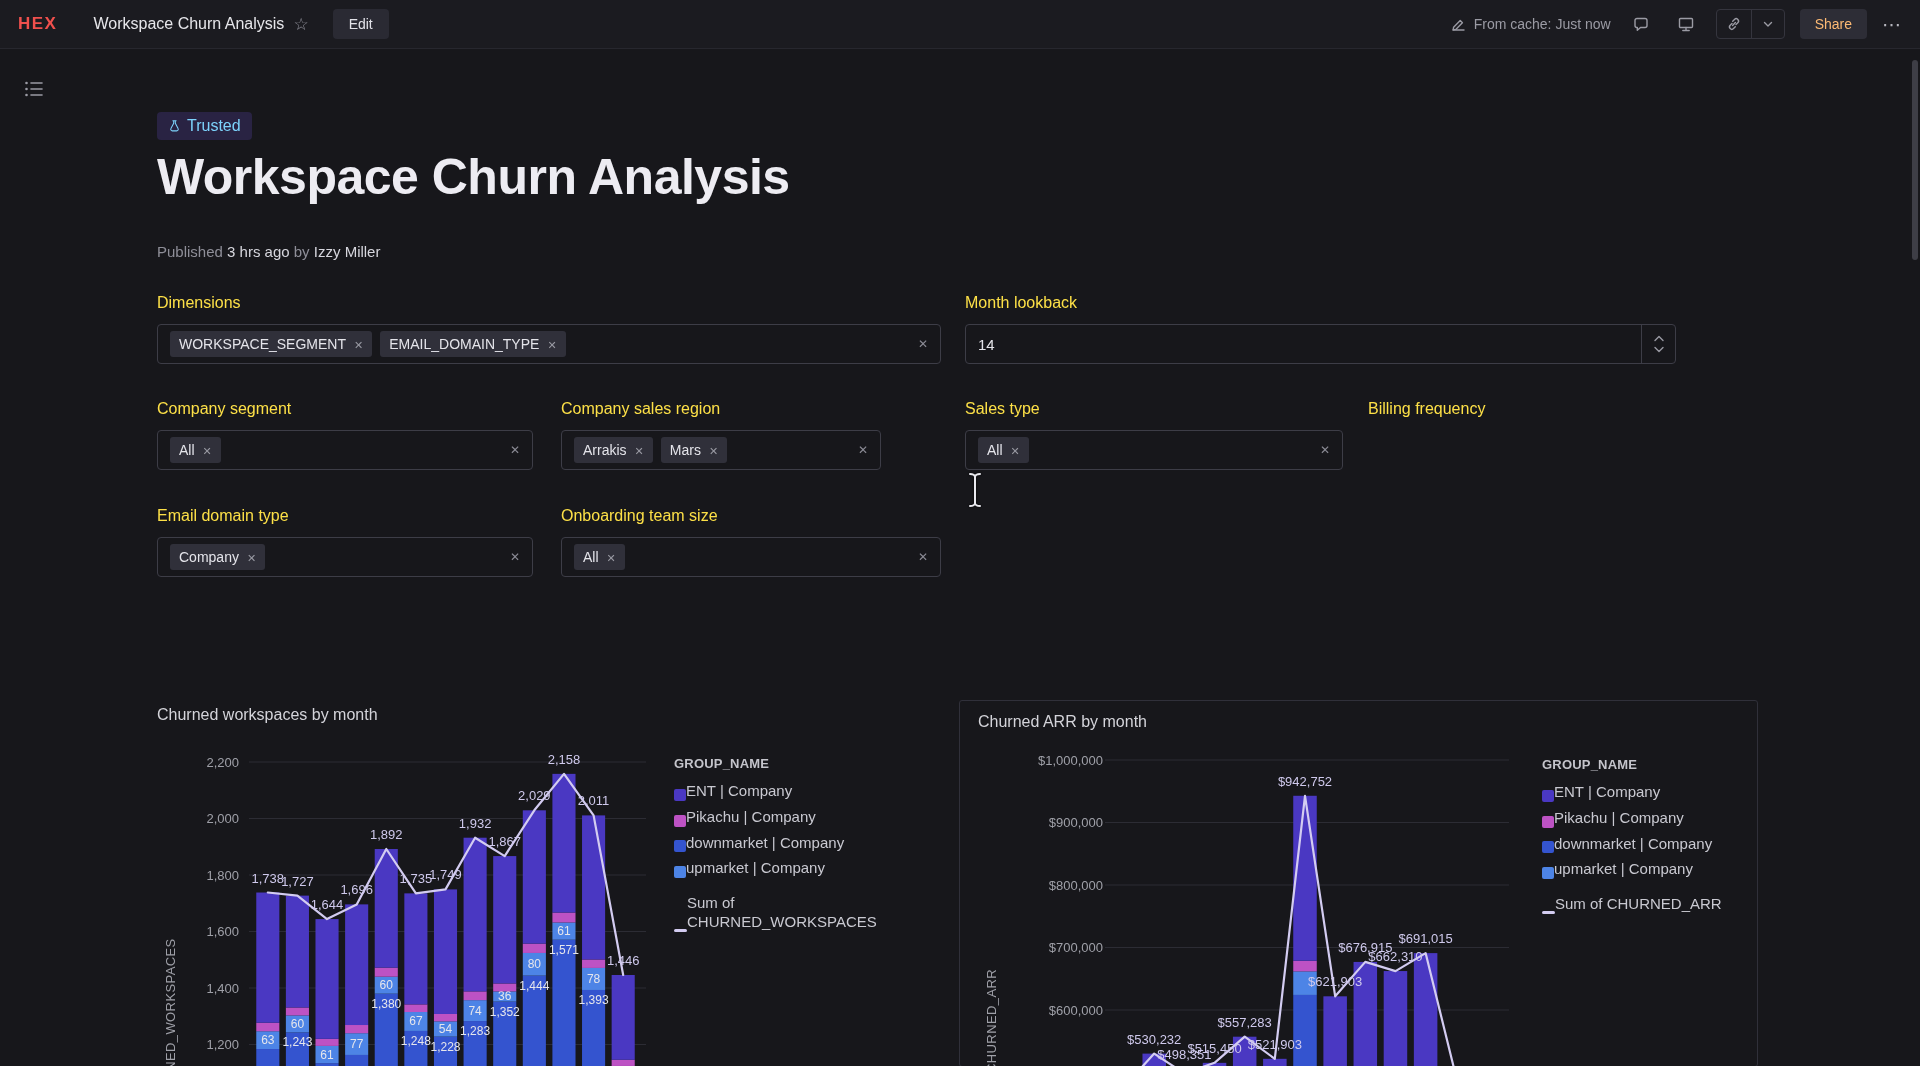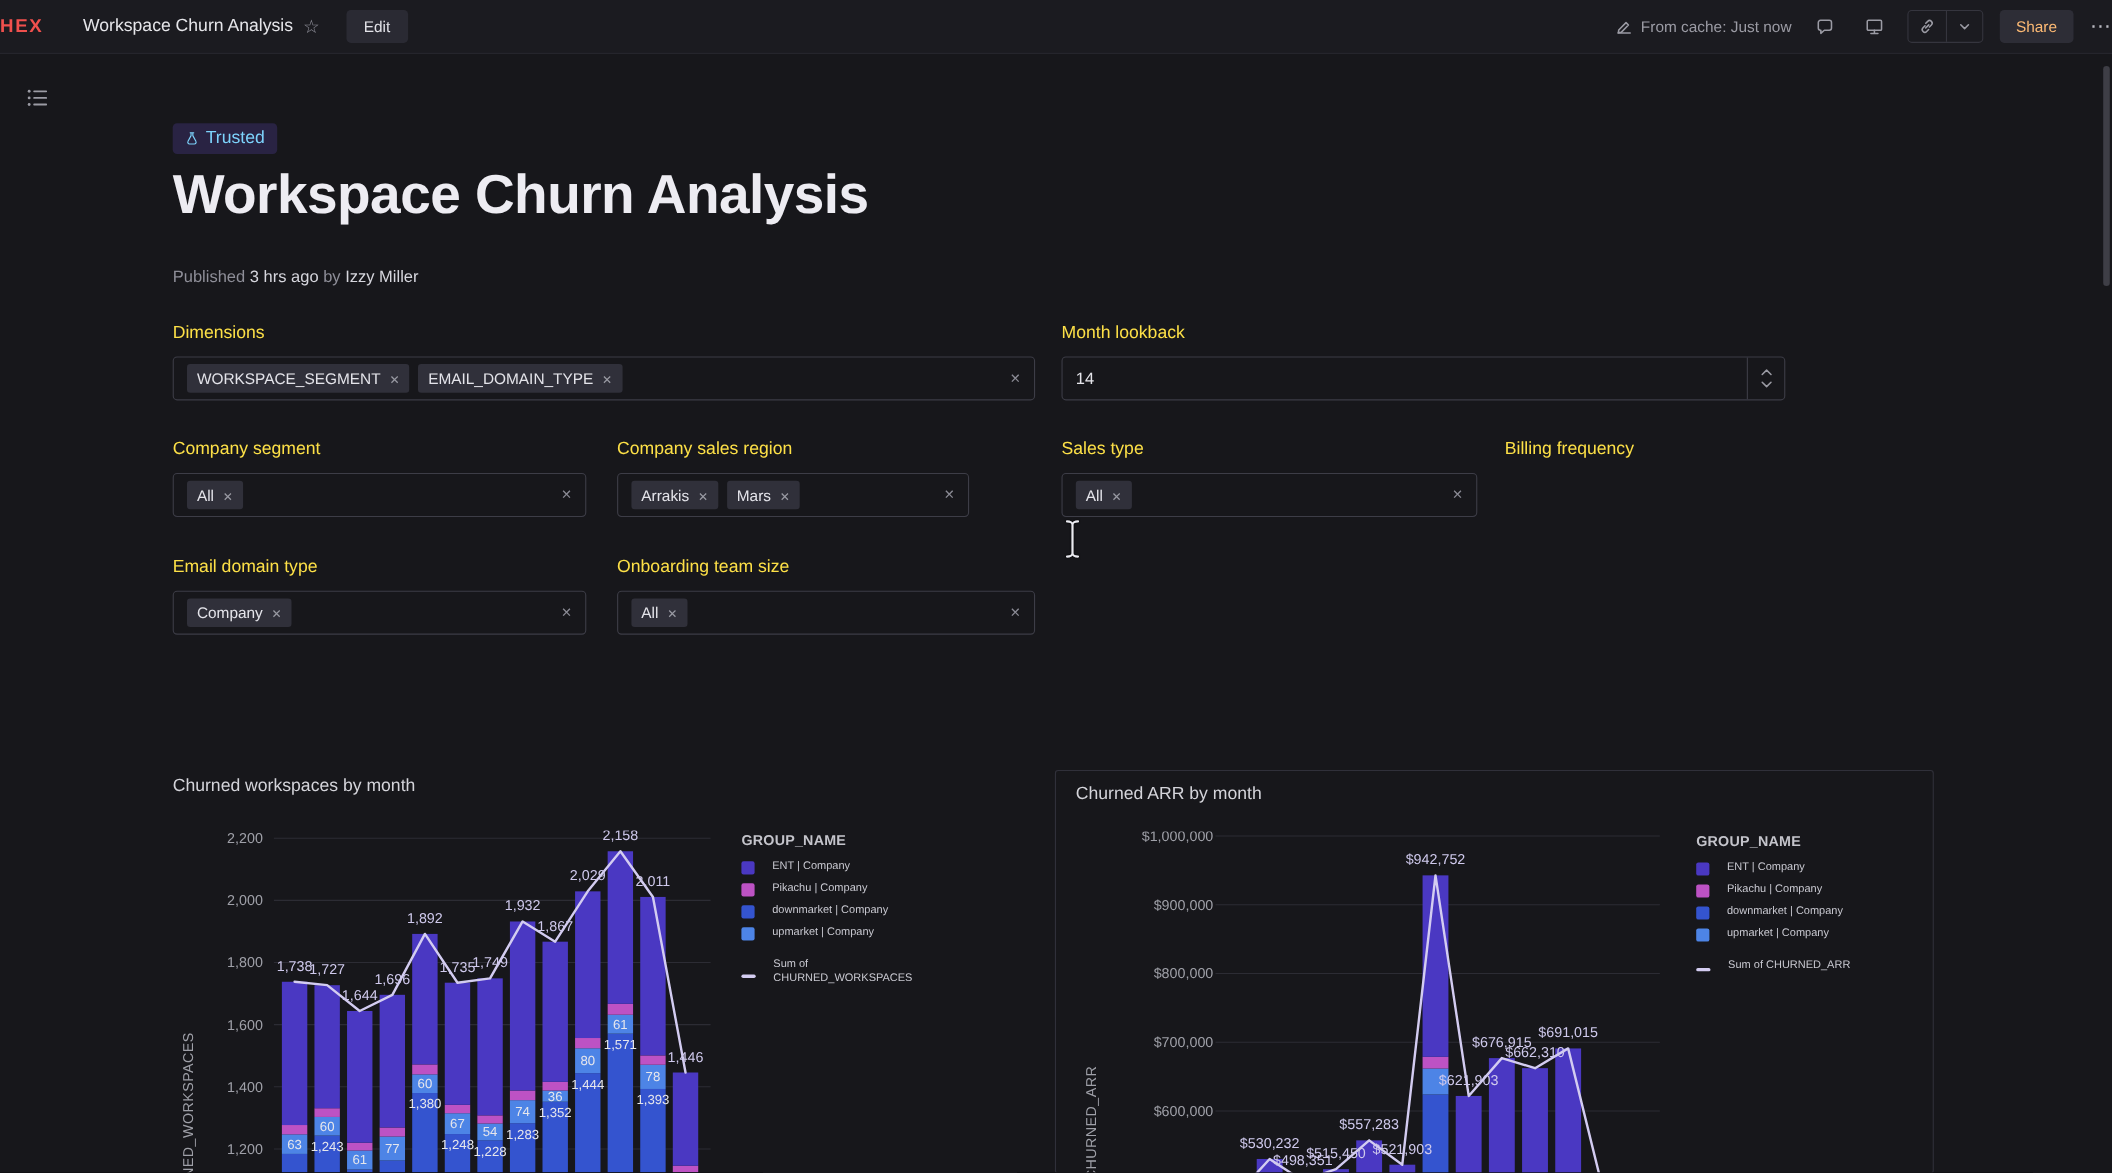--- a/index.html
+++ b/index.html
@@ -1,21 +1,21 @@
 <!DOCTYPE html>
 <html><head>
 <meta charset="utf-8">
 <style>
   *{box-sizing:border-box;margin:0;padding:0}
   html,body{background:#0d0d10}
   body{font-family:"Liberation Sans",sans-serif}
   #app{position:relative;width:1920px;height:1066px;background:#17171b;overflow:hidden;color:#e6e6ea}
 
   
-  .topbar{position:absolute;left:0;top:0;right:0;height:49px;background:#1b1b20;border-bottom:1px solid #27272e;display:flex;align-items:center;padding:0 0;z-index:5}
+  .topbar{position:absolute;left:0;top:0;right:0;height:49px;background:#1b1b20;border-bottom:1px solid #27272e;display:flex;align-items:center;padding:0 18px;z-index:5}
   .logo{font-weight:800;font-size:17px;color:#f0504d;letter-spacing:1.5px}
   .doc-title{font-size:16px;color:#e6e6ea;margin-left:36px;white-space:nowrap}
   .star{color:#8f8f99;font-size:17px;margin-left:9px;cursor:pointer}
   .edit-btn{margin-left:24px;background:#2a2a33;border-radius:4px;padding:7px 16px;font-size:14px;color:#e2e2e8;cursor:pointer}
   .tb-right{margin-left:auto;display:flex;align-items:center;gap:15px}
   .cache{display:flex;align-items:center;gap:7px;color:#9b9ba4;font-size:14px;white-space:nowrap}
   .icon-btn{width:30px;height:30px;display:flex;align-items:center;justify-content:center;cursor:pointer}
   svg.ic{stroke:#9b9ba4;fill:none;stroke-width:1.4;stroke-linecap:round;stroke-linejoin:round}
   .link-group{display:flex;align-items:center;border:1px solid #35353e;border-radius:4px;height:30px}
   .link-group .half{padding:0 9px;height:100%;display:flex;align-items:center;cursor:pointer}
@@ -48,21 +48,21 @@
   .chart-box{position:absolute;top:700px}
   #chartL{left:157px;width:700px;height:366px}
   #chartR{left:959px;width:799px;height:367px;border:1px solid #30303a;border-radius:3px}
   .chart-title{position:absolute;font-size:16px;color:#d4d4da;white-space:nowrap}
   .chart-svg{position:absolute}
   .ytitle{position:absolute;font-size:13px;color:#9fa0a8;transform:rotate(-90deg);transform-origin:left top;white-space:nowrap;letter-spacing:0.4px}
   .legend{position:absolute;top:56px}
   #legendBoxL{left:517px;width:175px}
   #legendBoxR{left:582px;width:190px}
   .legend-title{font-size:13px;font-weight:700;color:#c4c4cb;margin-bottom:11px;letter-spacing:0.2px}
-  .legend-item{display:flex;align-items:center;gap:16px;font-size:10px;color:#c9c9d1;margin-bottom:7px;line-height:1.25;cursor:pointer}
+  .legend-item{display:flex;align-items:flex-end;gap:0;font-size:15px;color:#c9c9d1;margin-bottom:7px;line-height:1.25;cursor:pointer}
   .legend-swatch{width:12px;height:12px;border-radius:2px;flex:none;margin-top:1px}
   .legend-line{width:13px;height:3px;border-radius:1.5px;flex:none;margin-top:7px}
   .legend-gap{height:9px}
 
   .scroll-thumb{position:absolute;right:2px;top:60px;width:6px;height:200px;background:#3e3e46;border-radius:3px;cursor:pointer}
   .cursor{position:absolute;left:964px;top:470px;filter:drop-shadow(0 0 1px rgba(0,0,0,.9));z-index:9}
 </style>
 </head>
 <body>
 
@@ -154,21 +154,21 @@
         </span>
         <span class="chip">
           <span>EMAIL_DOMAIN_TYPE</span>
           <span class="x">✕</span>
         </span>
       </div>
     <span class="clear">✕</span>
   </div>
 
   <div class="flabel" style="left:965px;top:294px">Month lookback</div>
-  <div class="finput" style="left:965px;top:324px;width:658px">
+  <div class="finput" style="left:965px;top:324px;width:711px">
     <span class="num-value">14</span>
     <span class="stepper">
       <svg width="12" height="7" viewBox="0 0 12 7">
           <path d="M2 5.5 6 1.5 10 5.5" fill="none" stroke="#9a9aa3" stroke-width="1.4" stroke-linecap="round" stroke-linejoin="round"></path>
         </svg>
       <svg width="12" height="7" viewBox="0 0 12 7">
           <path d="M2 1.5 6 5.5 10 1.5" fill="none" stroke="#9a9aa3" stroke-width="1.4" stroke-linecap="round" stroke-linejoin="round"></path>
         </svg>
     </span>
   </div>

